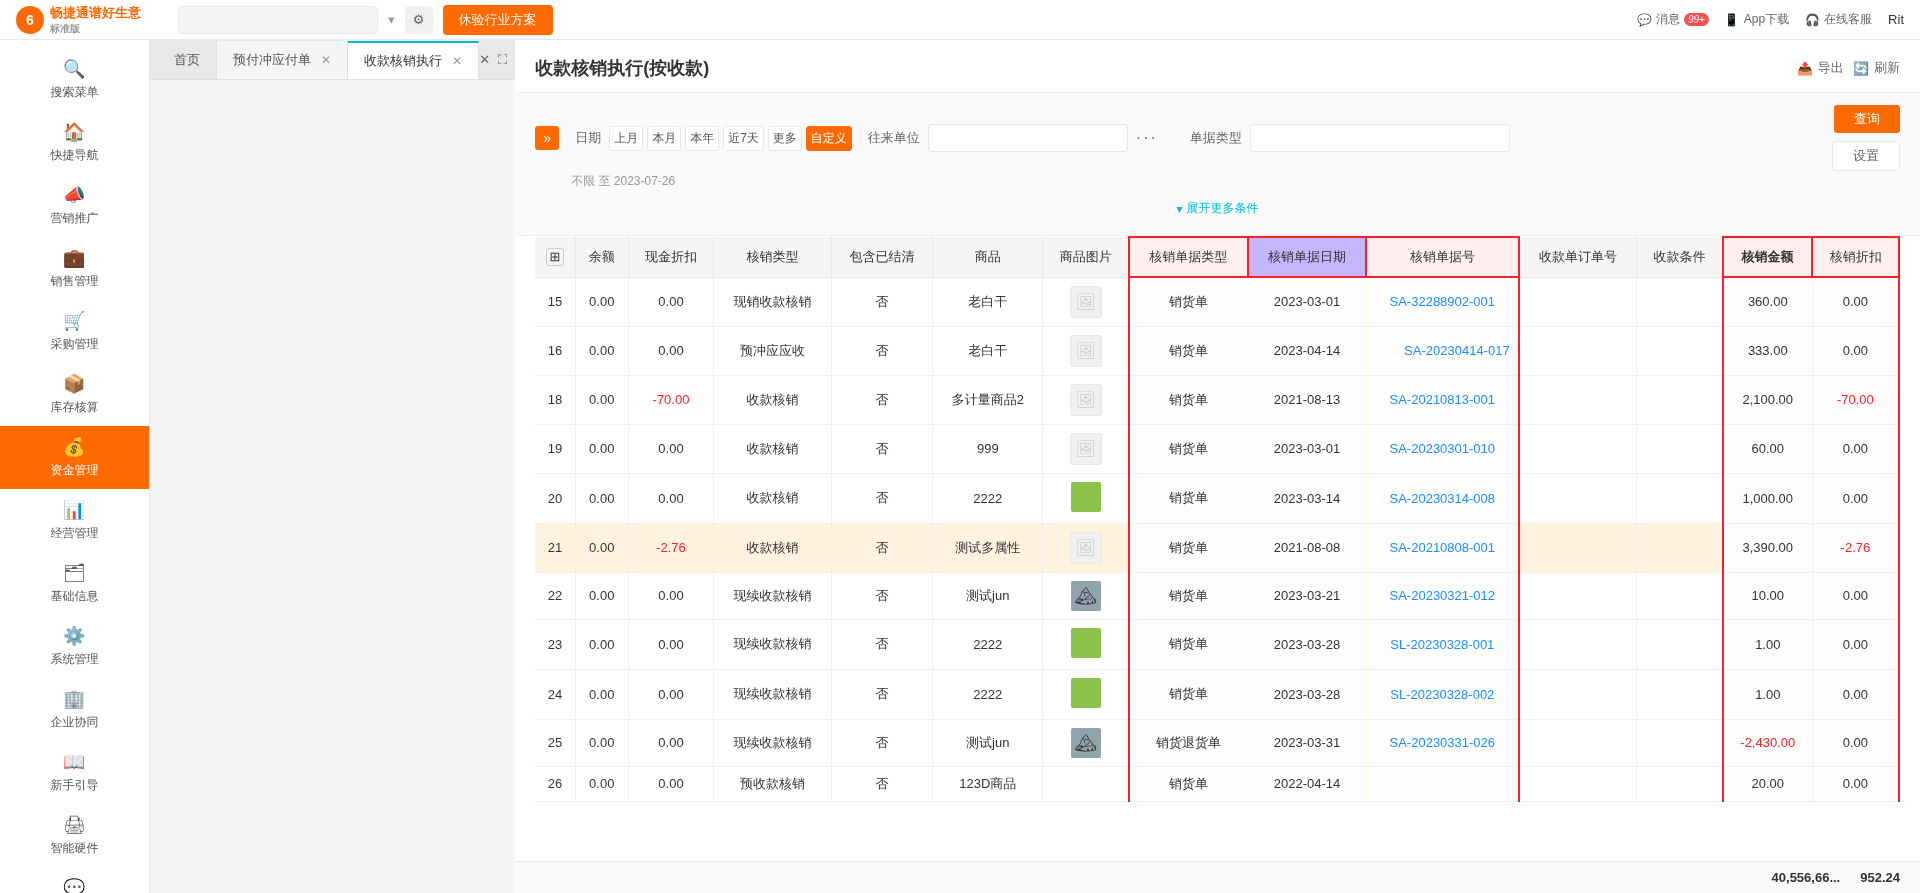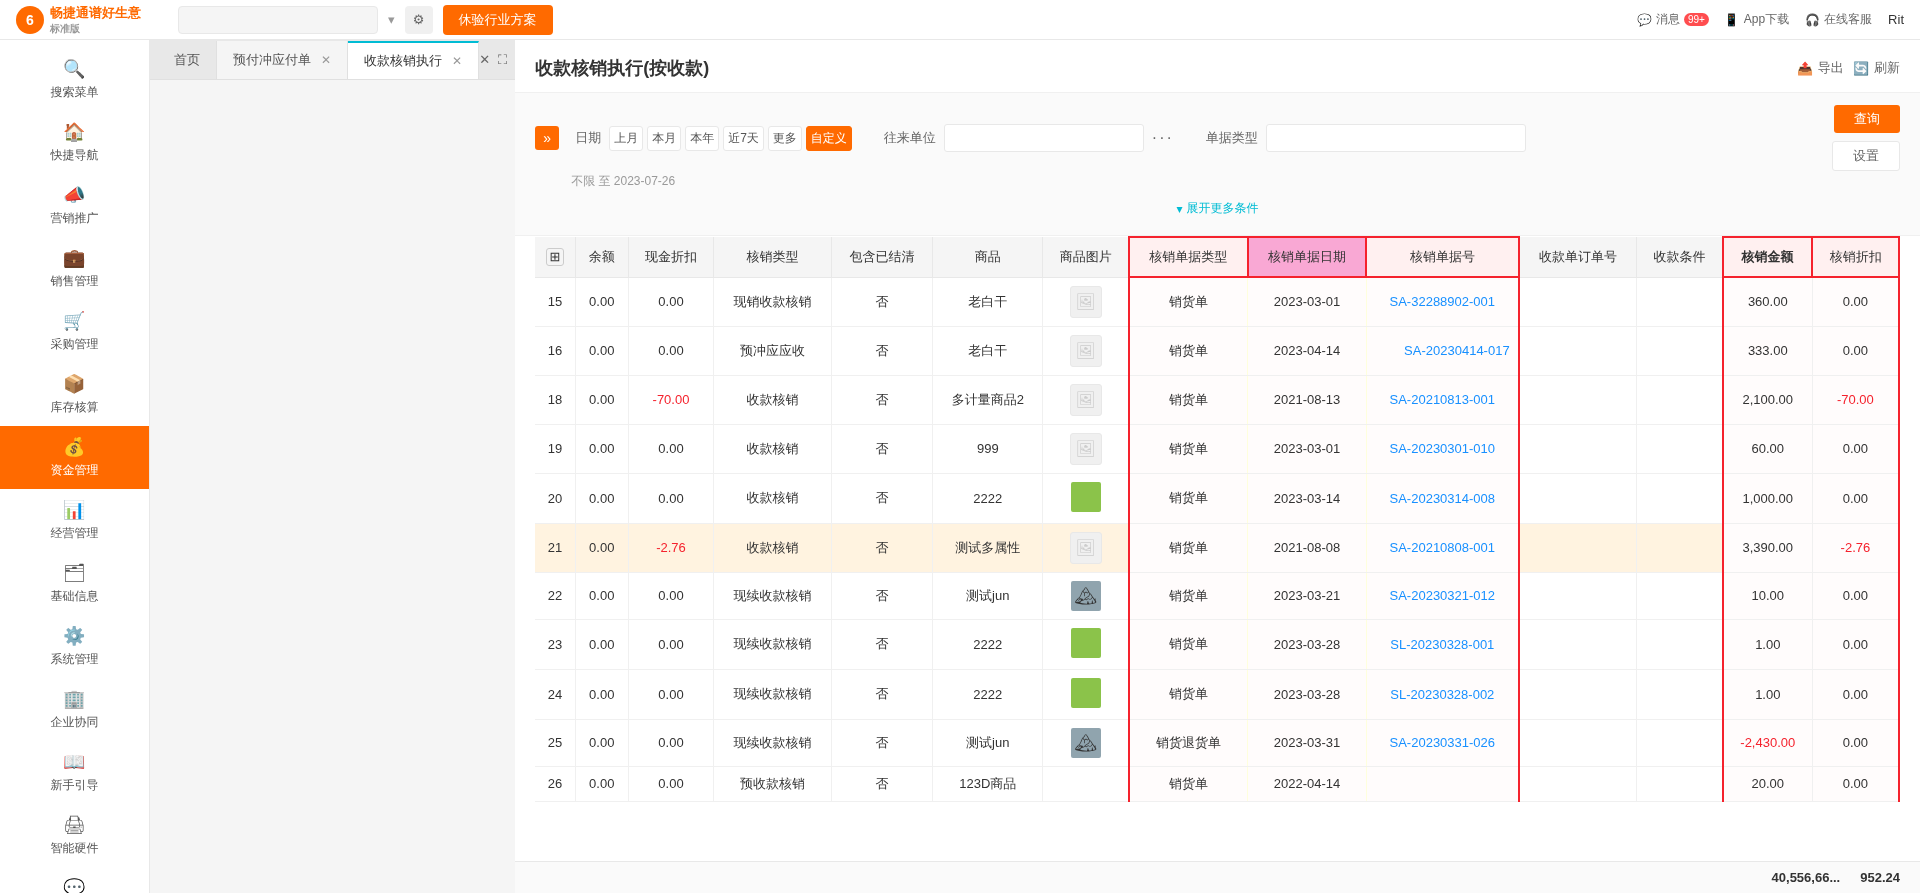--- a/index.html
+++ b/index.html
@@ -99,21 +99,21 @@
   <div class="top-center">
     <input class="top-search" readonly="" style="color: rgb(187, 187, 187); font-size: 12px;" placeholder="">
     <span style="color:#999;cursor:pointer;">▾</span>
     <div class="gear-btn">⚙</div>
     <button class="industry-btn">休验行业方案</button>
   </div>
   <div class="top-right">
     <div class="msg-badge" style="cursor:pointer;display:flex;align-items:center;gap:4px;">
       <span>💬</span>
       <span>消息</span>
-      <span style="background:#ff4d4f;color:white;font-size:10px;padding:1px 4px;border-radius:8px;">99+</span>
+      <span style="background:#ff4d4f;color:white;font-size:10px;padding:1px 4px;border-radius:8px;font-style:italic;">99+</span>
     </div>
     <div style="cursor:pointer;display:flex;align-items:center;gap:4px;">
       <span>📱</span>
       <span>App下载</span>
     </div>
     <div style="cursor:pointer;display:flex;align-items:center;gap:4px;">
       <span>🎧</span>
       <span>在线客服</span>
     </div>
     <div style="color:#333;font-size:13px;">Rit</div>
@@ -227,21 +227,21 @@
             <div class="date-group">
               <button class="date-btn">上月</button>
               <button class="date-btn">本月</button>
               <button class="date-btn">本年</button>
               <button class="date-btn">近7天</button>
               <button class="date-btn">更多</button>
               <button class="date-btn active">自定义</button>
             </div>
           </div>
 
-          <div class="filter-item" style="margin-left:16px;">
+          <div class="filter-item" style="">
             <span class="filter-label">往来单位</span>
             <input class="filter-input" style="width: 200px;">
             <span class="ellipsis-btn">···</span>
           </div>
 
           <div class="filter-item" style="margin-left:16px;">
             <span class="filter-label">单据类型</span>
             <input class="filter-select" style="width: 260px;">
           </div>
 
@@ -266,21 +266,21 @@
               <th style="width:40px;">
                 <div class="settings-icon">⊞</div>
               </th>
               <th>余额</th>
               <th>现金折扣</th>
               <th>核销类型</th>
               <th>包含已结清</th>
               <th>商品</th>
               <th>商品图片</th>
               <th style="border:2px solid #f5222d;background:#fff0f0;">核销单据类型</th>
-              <th style="border:2px solid #f5222d;background:#f9a8d4;">核销单据日期</th>
+              <th style="border:2px solid #f5222d;background:#c4b5fd;">核销单据日期</th>
               <th style="border:2px solid #f5222d;background:#fff0f0;">核销单据号</th>
               <th>收款单订单号</th>
               <th>收款条件</th>
               <th style="border:2px solid #f5222d;background:#fff0f0;font-weight:bold;">核销金额</th>
               <th style="border:2px solid #f5222d;background:#fff0f0;">核销折扣</th>
             </tr>
           </thead>
           <tbody id="table-body">
           <tr>
       <td>15</td>

